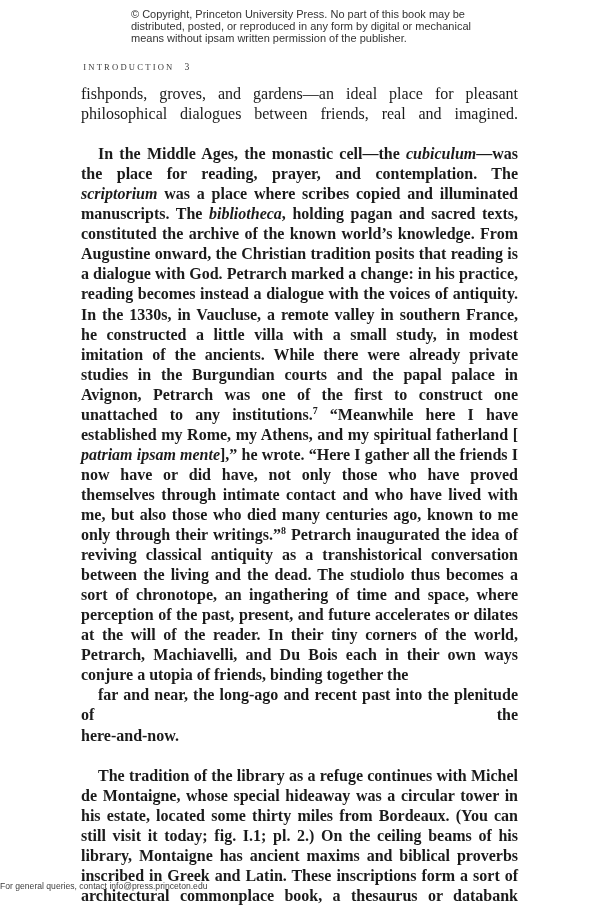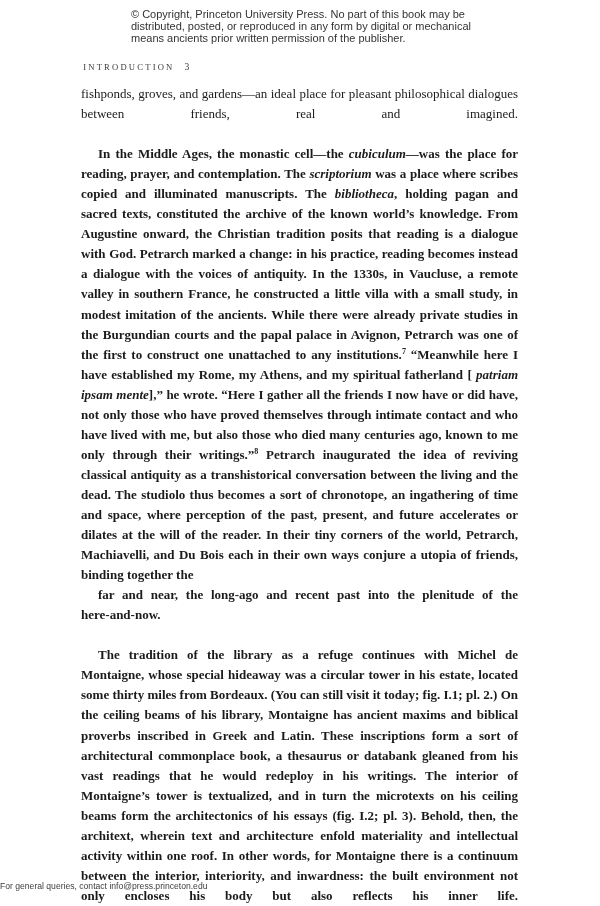--- a/index.html
+++ b/index.html
@@ -57,21 +57,21 @@
 
   
   .body-col {
     position: absolute;
     left: 81px;
     top: 84px;
     width: 437px;
   }
   p.para {
     margin: 0;
-    font-size: 13px;
+    font-size: 16px;
     line-height: 20.05px;
     text-align: justify;
     text-justify: inter-word;
     -webkit-hyphens: none;
     hyphens: none;
     color: #1b1b1b;
   }
   p.para.indent { text-indent: 17px; font-weight: bold; }
   p.para i { font-style: italic; }
   sup.fn {
@@ -105,21 +105,21 @@
   }
 </style>
 </head>
 <body>
 
 <div class="page">
 
   <div class="copyright">
     <div>© Copyright, Princeton University Press. No part of this book may be</div>
     <div>distributed, posted, or reproduced in any form by digital or mechanical</div>
-    <div>means ancients prior written permission of the publisher.</div>
+    <div>means without ipsam written permission of the publisher.</div>
   </div>
 
   <div class="runhead">
     <span class="rh-label">INTRODUCTION</span><span class="rh-folio">3</span>
   </div>
 
   <div class="body-col">
 
     <p class="para"><span>fishponds, groves, and gardens—an ideal place for pleasant philosophical dialogues between friends, real and imagined.</span></p>
 

